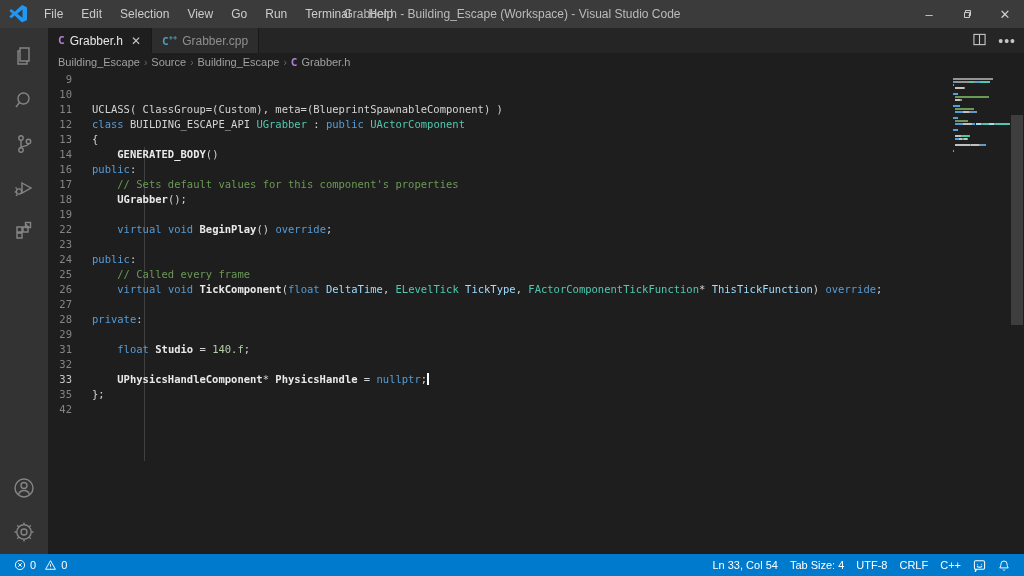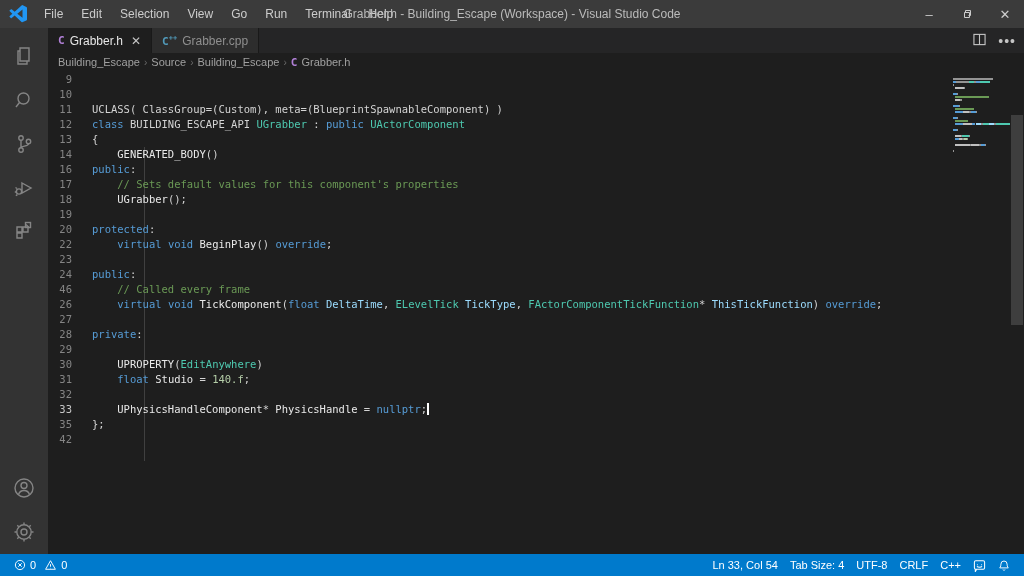--- a/index.html
+++ b/index.html
@@ -54,21 +54,21 @@
   .code-scroll { position:absolute; left:0; top:1px; right:71px; }
   .line-row { display:flex; height:15px; line-height:15px; white-space:pre; }
   .gutter-num { width:44px; padding-right:20px; text-align:right; color:#858585;
     flex:0 0 auto; user-select:none; }
   .gutter-num.cur { color:#c6c6c6; }
   .code-text { flex:1; }
   .tok-kw { color:#569cd6; }
   .tok-type { color:#4ec9b0; }
   .tok-cm { color:#6a9955; }
   .tok-df { color:#d4d4d4; }
-  .tok-fn { color:#e9e9e9; font-weight:normal; }
+  .tok-fn { color:#e9e9e9; font-weight:bold; }
   .tok-num { color:#b5cea8; }
   .tok-pr { color:#9cdcfe; }
   .cursor-caret { display:inline-block; width:1.5px; height:12px; background:#ffffff;
     vertical-align:-2px; }
   .indent-guide { position:absolute; width:1px; background:#404040; left:96px; }
 
   
   .minimap { position:absolute; top:1px; right:14px; width:57px; bottom:0;
     background:#1e1e1e; overflow:hidden; }
   .mm-line { height:2px; margin-bottom:1px; display:flex; }
@@ -204,30 +204,28 @@
           <div class="line-row"><div class="gutter-num">9</div><div class="code-text"></div></div>
           <div class="line-row"><div class="gutter-num">10</div><div class="code-text"></div></div>
           <div class="line-row"><div class="gutter-num">11</div><div class="code-text"><span class="tok-df">UCLASS( ClassGroup=(Custom), meta=(BlueprintSpawnableComponent) )</span></div></div>
           <div class="line-row"><div class="gutter-num">12</div><div class="code-text"><span class="tok-kw">class</span><span class="tok-df"> BUILDING_ESCAPE_API </span><span class="tok-type">UGrabber</span><span class="tok-df"> : </span><span class="tok-kw">public</span><span class="tok-df"> </span><span class="tok-type">UActorComponent</span></div></div>
           <div class="line-row"><div class="gutter-num">13</div><div class="code-text"><span class="tok-df">{</span></div></div>
           <div class="line-row"><div class="gutter-num">14</div><div class="code-text"><span class="tok-df">    </span><span class="tok-fn">GENERATED_BODY</span><span class="tok-df">()</span></div></div>
           <div class="line-row"><div class="gutter-num">16</div><div class="code-text"><span class="tok-kw">public</span><span class="tok-df">:</span></div></div>
           <div class="line-row"><div class="gutter-num">17</div><div class="code-text"><span class="tok-df">    </span><span class="tok-cm">// Sets default values for this component's properties</span></div></div>
           <div class="line-row"><div class="gutter-num">18</div><div class="code-text"><span class="tok-df">    </span><span class="tok-fn">UGrabber</span><span class="tok-df">();</span></div></div>
           <div class="line-row"><div class="gutter-num">19</div><div class="code-text"></div></div>
-          <div class="line-row"><div class="gutter-num">20</div><div class="code-text"><span class="tok-kw">protected</span><span class="tok-df">:</span></div></div>
           <div class="line-row"><div class="gutter-num">22</div><div class="code-text"><span class="tok-df">    </span><span class="tok-kw">virtual</span><span class="tok-df"> </span><span class="tok-kw">void</span><span class="tok-df"> </span><span class="tok-fn">BeginPlay</span><span class="tok-df">() </span><span class="tok-kw">override</span><span class="tok-df">;</span></div></div>
           <div class="line-row"><div class="gutter-num">23</div><div class="code-text"></div></div>
           <div class="line-row"><div class="gutter-num">24</div><div class="code-text"><span class="tok-kw">public</span><span class="tok-df">:</span></div></div>
-          <div class="line-row"><div class="gutter-num">46</div><div class="code-text"><span class="tok-df">    </span><span class="tok-cm">// Called every frame</span></div></div>
+          <div class="line-row"><div class="gutter-num">25</div><div class="code-text"><span class="tok-df">    </span><span class="tok-cm">// Called every frame</span></div></div>
           <div class="line-row"><div class="gutter-num">26</div><div class="code-text"><span class="tok-df">    </span><span class="tok-kw">virtual</span><span class="tok-df"> </span><span class="tok-kw">void</span><span class="tok-df"> </span><span class="tok-fn">TickComponent</span><span class="tok-df">(</span><span class="tok-kw">float</span><span class="tok-df"> </span><span class="tok-pr">DeltaTime</span><span class="tok-df">, </span><span class="tok-type">ELevelTick</span><span class="tok-df"> </span><span class="tok-pr">TickType</span><span class="tok-df">, </span><span class="tok-type">FActorComponentTickFunction</span><span class="tok-df">* </span><span class="tok-pr">ThisTickFunction</span><span class="tok-df">) </span><span class="tok-kw">override</span><span class="tok-df">;</span></div></div>
           <div class="line-row"><div class="gutter-num">27</div><div class="code-text"></div></div>
           <div class="line-row"><div class="gutter-num">28</div><div class="code-text"><span class="tok-kw">private</span><span class="tok-df">:</span></div></div>
           <div class="line-row"><div class="gutter-num">29</div><div class="code-text"></div></div>
-          <div class="line-row"><div class="gutter-num">30</div><div class="code-text"><span class="tok-df">    </span><span class="tok-fn">UPROPERTY</span><span class="tok-df">(</span><span class="tok-type">EditAnywhere</span><span class="tok-df">)</span></div></div>
           <div class="line-row"><div class="gutter-num">31</div><div class="code-text"><span class="tok-df">    </span><span class="tok-kw">float</span><span class="tok-df"> </span><span class="tok-fn">Studio</span><span class="tok-df"> = </span><span class="tok-num">140.f</span><span class="tok-df">;</span></div></div>
           <div class="line-row"><div class="gutter-num">32</div><div class="code-text"></div></div>
           <div class="line-row"><div class="gutter-num cur">33</div><div class="code-text"><span class="tok-df">    </span><span class="tok-fn">UPhysicsHandleComponent</span><span class="tok-df">* </span><span class="tok-fn">PhysicsHandle</span><span class="tok-df"> = </span><span class="tok-kw">nullptr</span><span class="tok-df">;</span><span class="cursor-caret"></span></div></div>
           <div class="line-row"><div class="gutter-num">35</div><div class="code-text"><span class="tok-df">};</span></div></div>
           <div class="line-row"><div class="gutter-num">42</div><div class="code-text"></div></div>
         </div>
       <div class="minimap" id="minimap">
           <div class="mm-line"></div>
           <div class="mm-line"></div>
           <div class="mm-line">

